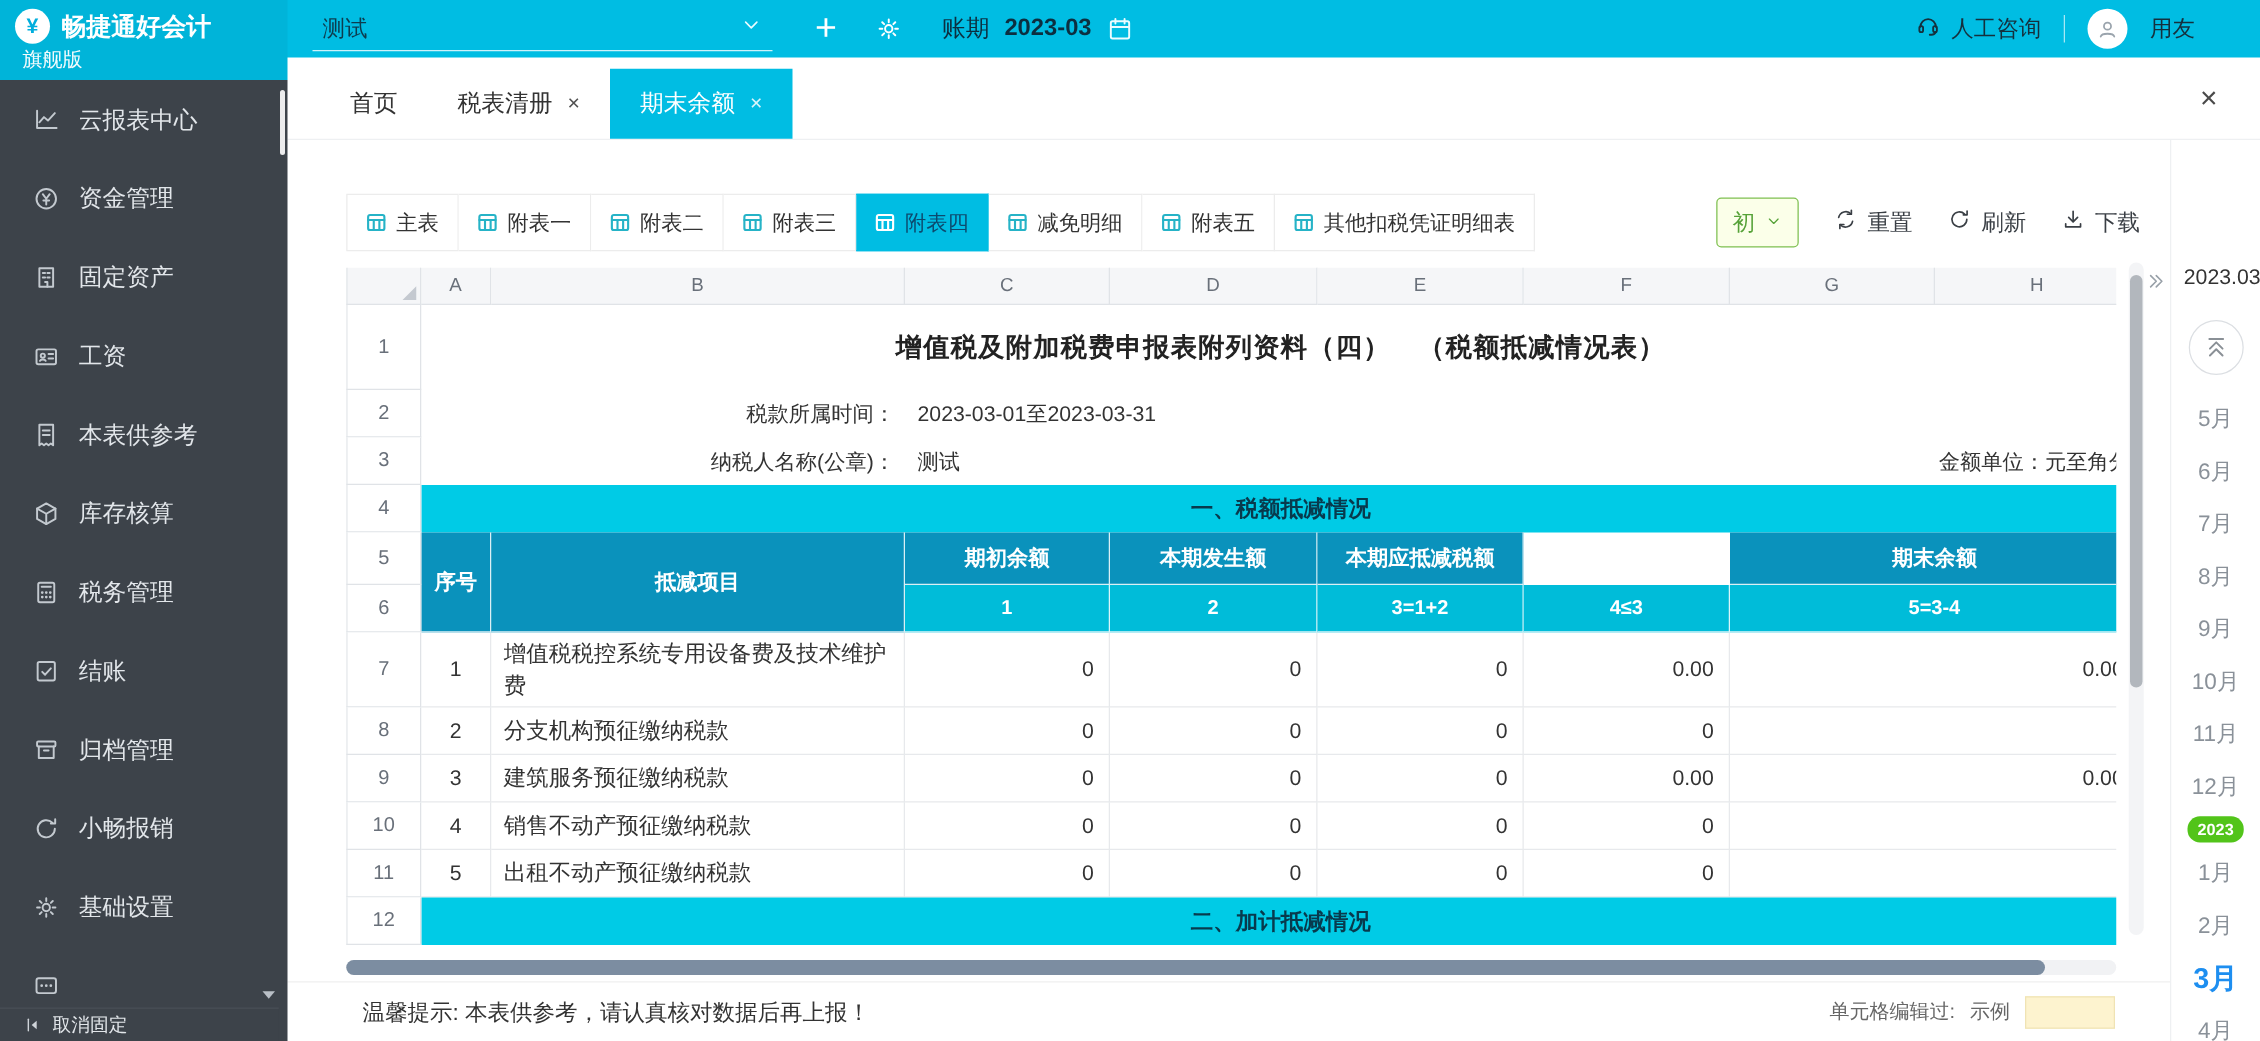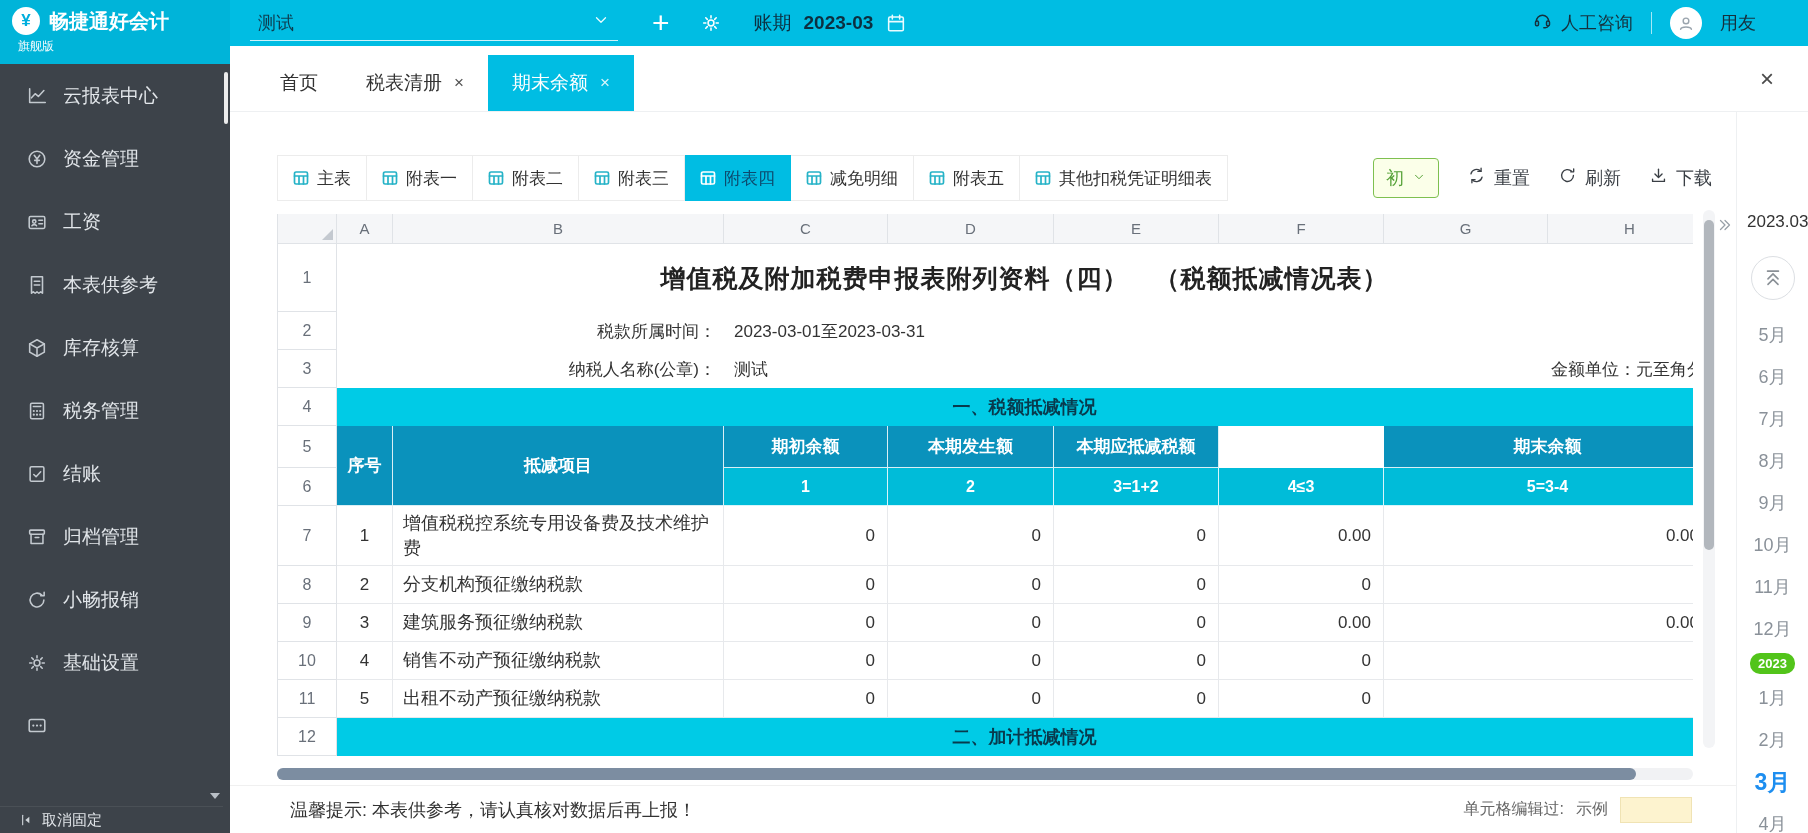--- a/index.html
+++ b/index.html
@@ -11,21 +11,21 @@
 
   
   .topbar { position:absolute; left:0; top:0; width:1808px; height:46px; background:#00bde3;
     display:flex; align-items:center; z-index:30; }
   .logo-block { position:absolute; left:0; top:0; width:230px; height:64px; background:#00b4d9;
     color:#fff; padding:7px 10px 0 12px; z-index:31; }
   .brand-row { display:flex; align-items:center; gap:9px; }
   .logo-circle { width:28px; height:28px; border-radius:50%; background:#fff; color:#00aedd;
     font-weight:bold; font-size:17px; display:flex; align-items:center; justify-content:center; }
   .brand { font-size:20px; font-weight:bold; white-space:nowrap; }
-  .brand-sub { font-size:12px; margin:3px 0 0 6px; opacity:.95; }
+  .brand-sub { font-size:16px; margin:3px 0 0 6px; opacity:.95; }
   .company-select { margin-left:250px; width:368px; display:flex; align-items:center; justify-content:space-between;
     border-bottom:1px solid rgba(255,255,255,.8); padding:5px 8px; font-size:18px; color:#0d3c4e; cursor:pointer; }
   .company-select .chev { color:#eafcff; }
   .plus-btn { margin-left:34px; color:#fff; font-size:30px; line-height:1; cursor:pointer; }
   .gear-btn { margin-left:30px; color:#fff; cursor:pointer; display:flex; }
   .period { margin-left:32px; display:flex; align-items:center; gap:12px; font-size:19px; color:#0c2f40; }
   .period-value { font-weight:bold; cursor:pointer; }
   .cal { color:#eafcff; display:flex; cursor:pointer; }
   .topbar-right { margin-left:auto; margin-right:52px; display:flex; align-items:center; gap:18px; }
   .consult { display:flex; align-items:center; gap:8px; font-size:18px; color:#15303d; cursor:pointer; }
@@ -80,21 +80,21 @@
   .r-cols { height:30px; } .r1 { height:68px; } .r2,.r3,.r4,.r-sm,.r12 { height:38px; } .r7 { height:60px; }
   .ghead { display:grid; grid-template-columns:var(--cols); grid-template-rows:42px 38px; }
   .cl { background:#f5f6f8; border-right:1px solid #e0e3e7; border-bottom:1px solid #e0e3e7;
     display:flex; align-items:center; justify-content:center; font-size:15px; color:#69707a; }
   .rn { background:#fff; border-left:1px solid #e0e3e7; border-right:1px solid #e0e3e7; border-bottom:1px solid #e0e3e7;
     display:flex; align-items:center; justify-content:center; font-size:16px; color:#69707a; position:relative; }
   .corner { background:#f5f6f8; border-bottom:1px solid #e0e3e7; }
   .corner::after { content:""; position:absolute; right:3px; bottom:3px;
     border-left:11px solid transparent; border-bottom:11px solid #c4c9d0; }
   .cell { display:flex; align-items:center; }
-  .title-cell { justify-content:center; font-size:25px; font-weight:600; color:#222; letter-spacing:1px; }
+  .title-cell { justify-content:center; font-size:21px; font-weight:600; color:#222; letter-spacing:1px; }
   .plain.right { justify-content:flex-end; padding-right:8px; }
   .plain.left { justify-content:flex-start; padding-left:10px; }
   .unit { padding-right:12px; overflow:hidden; white-space:nowrap; }
   .banner { background:#00cbe6; color:#083a4d; font-weight:bold; font-size:18px; justify-content:center; }
   .hc { display:flex; align-items:center; justify-content:center; color:#fff; font-weight:600; font-size:17px;
     border-right:1px solid rgba(255,255,255,.85); border-bottom:1px solid rgba(255,255,255,.85); }
   .hc.dark { background:#0a92bc; }
   .hc.lite { background:#00bcd9; font-size:16px; }
   .dc { border-right:1px solid #e7e9ec; border-bottom:1px solid #e7e9ec; }
   .dc.center { justify-content:center; }
@@ -204,20 +204,29 @@
       <span>云报表中心</span>
     </div>
     <div class="side-item">
       <span class="icon">
           <svg width="22" height="22" viewBox="0 0 24 24">
             <circle cx="12" cy="12" r="8.5"></circle>
             <path d="M9 8l3 4 3-4M12 12v5M9.5 13.5h5"></path>
           </svg>
         </span>
       <span>资金管理</span>
+    </div>
+    <div class="side-item">
+      <span class="icon">
+          <svg width="22" height="22" viewBox="0 0 24 24">
+            <rect x="6" y="4" width="12" height="16"></rect>
+            <path d="M9 8h2M13 8h2M9 12h2M13 12h2M11 16h2v4"></path>
+          </svg>
+        </span>
+      <span>固定资产</span>
     </div>
     <div class="side-item">
       <span class="icon">
           <svg width="22" height="22" viewBox="0 0 24 24">
             <rect x="3.5" y="6" width="17" height="13" rx="1.5"></rect>
             <circle cx="9" cy="11.5" r="1.8"></circle>
             <path d="M6.5 16c.6-1.5 4.4-1.5 5 0M14 10h4M14 14h4"></path>
           </svg>
         </span>
       <span>工资</span>

